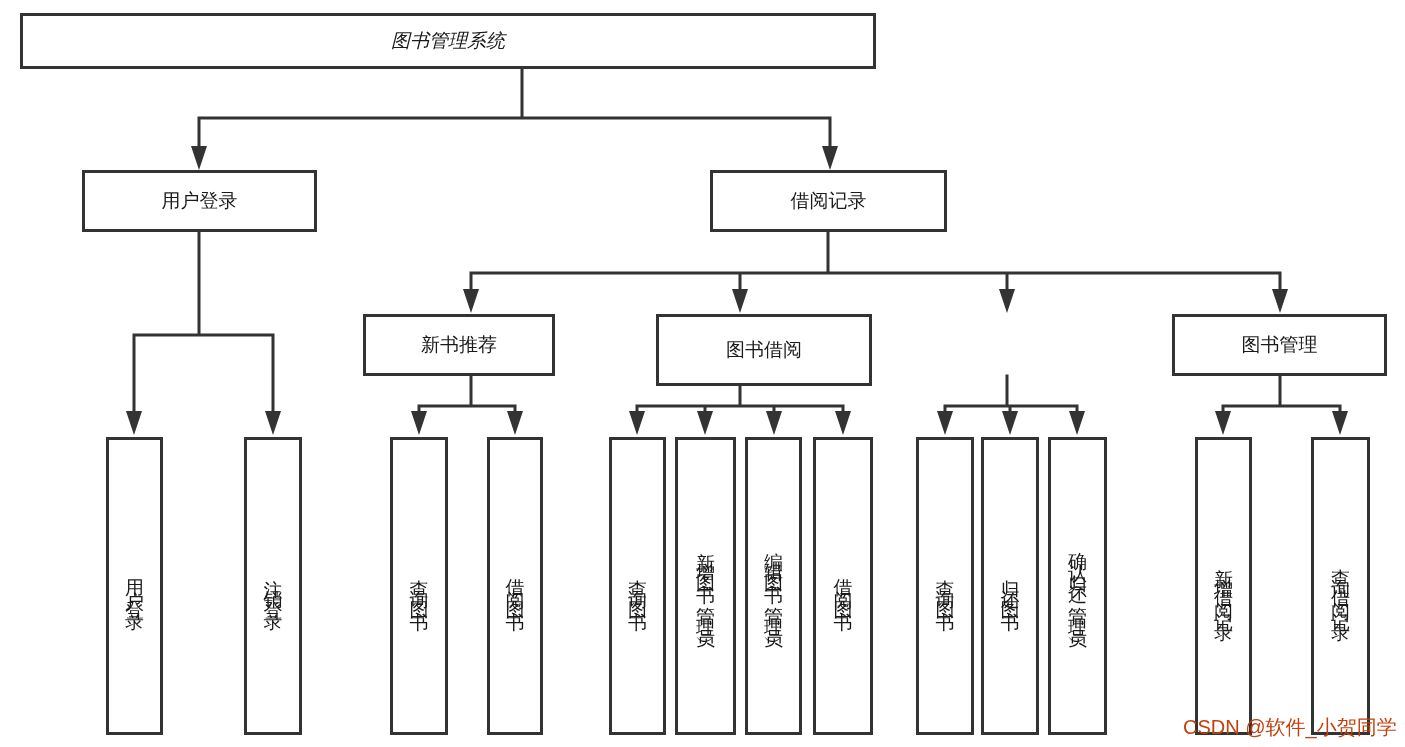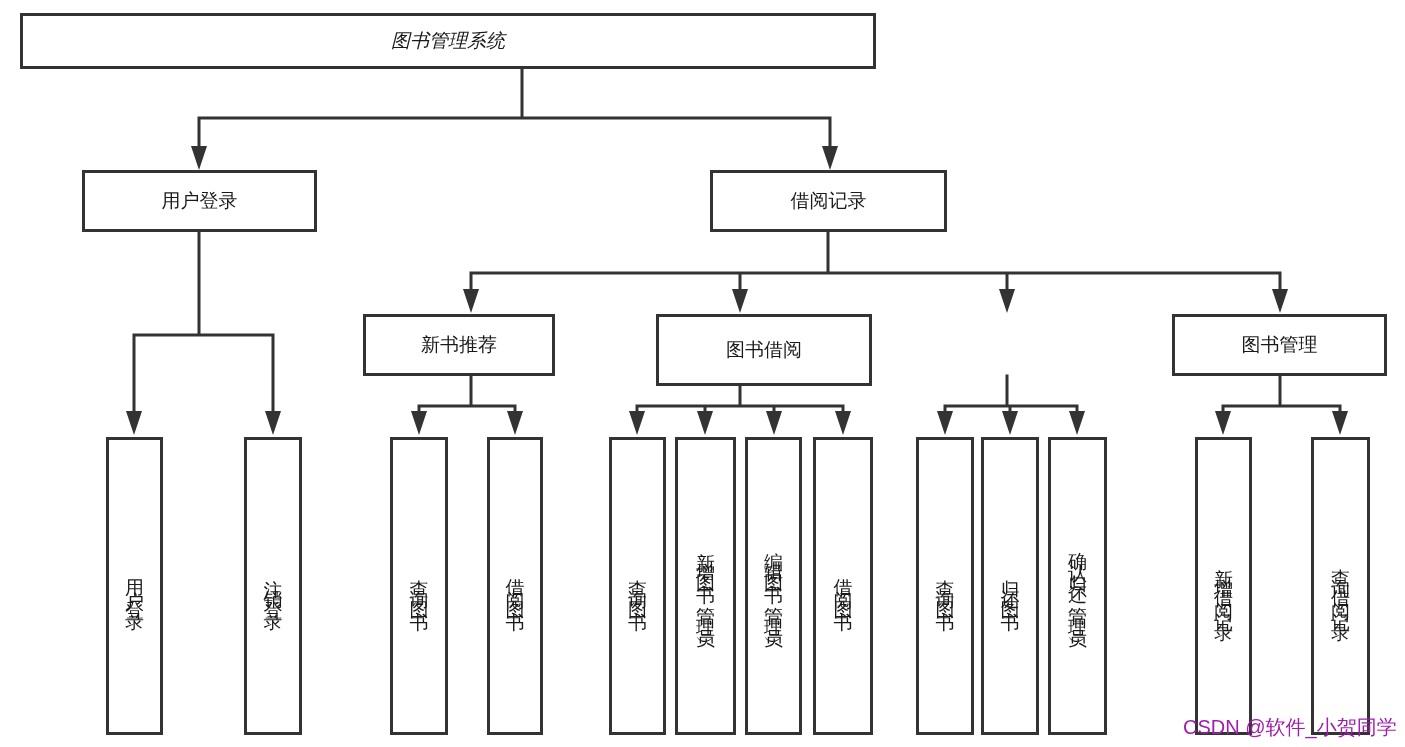--- a/index.html
+++ b/index.html
@@ -44,21 +44,21 @@
   .n-leaf-9  { left: 916px;  width: 58px; }
   .n-leaf-10 { left: 981px;  width: 58px; }
   .n-leaf-11 { left: 1048px; width: 59px; }
   .n-leaf-12 { left: 1195px; width: 57px; }
   .n-leaf-13 { left: 1311px; width: 59px; }
   #watermark {
     position: absolute;
     left: 1183px;
     top: 714px;
     font-size: 20px;
-    color: #a21caf;
+    color: #c2410c;
     white-space: nowrap;
     z-index: 2;
   }
 </style>
 </head>
 <body>
 
 <div id="stage">
 
   <svg id="wires" width="1405" height="747" viewBox="0 0 1405 747">

